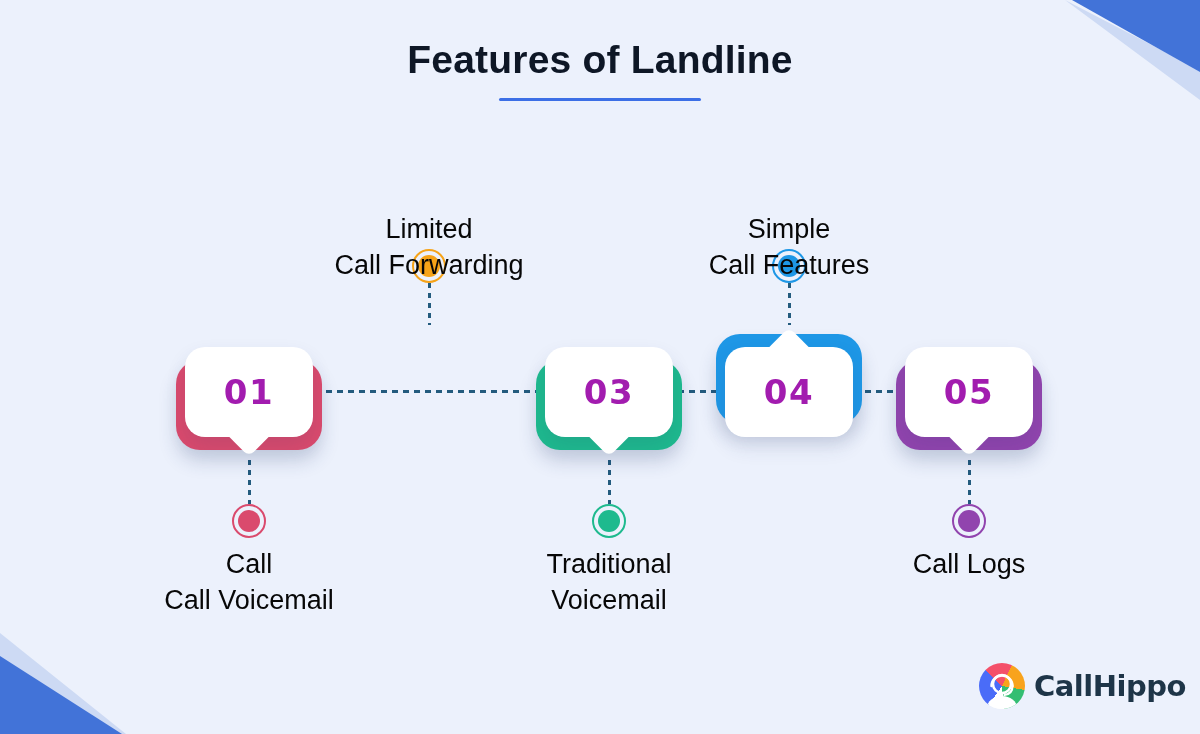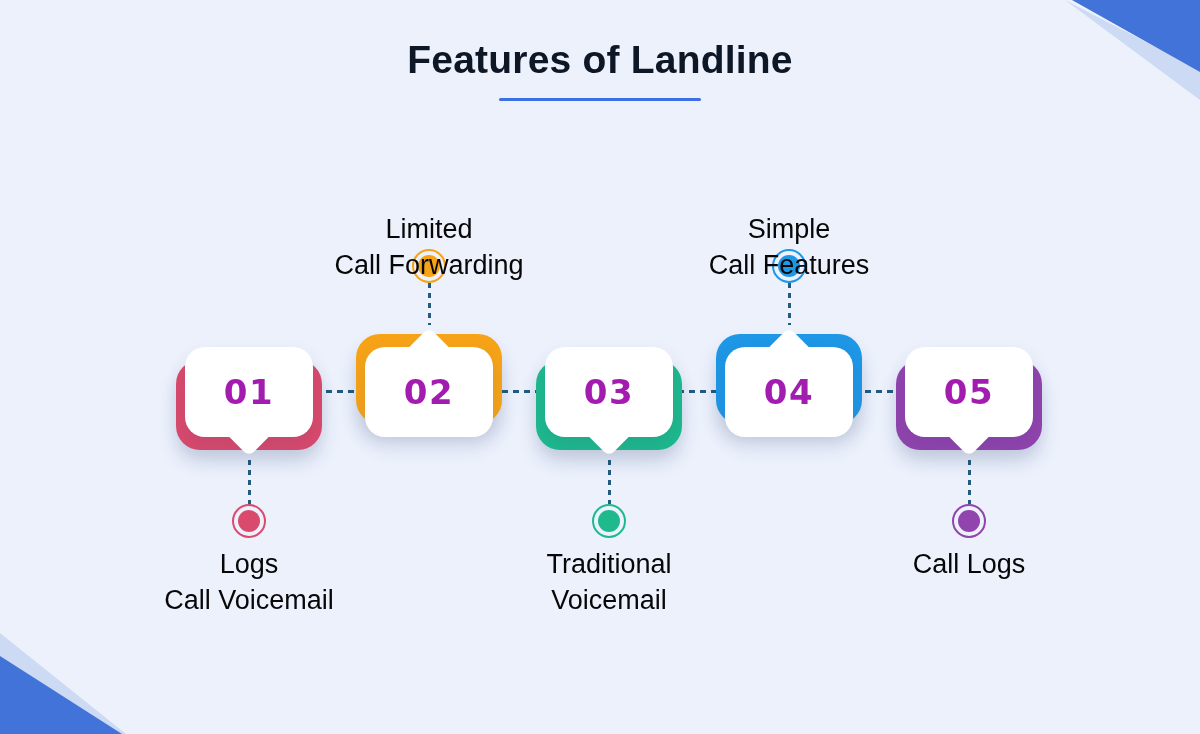--- a/index.html
+++ b/index.html
@@ -121,32 +121,26 @@
       <div class="accent"></div>
       <div class="bubble"></div>
       <div class="tail"></div>
       <div class="num">01</div>
     </div>
     <div class="vline"></div>
     <div class="dot">
       <div class="dot-inner"></div>
     </div>
     <div class="label">
-      <span>Logs</span>
+      <span>Call</span>
       <span>Call Voicemail</span>
     </div>
   </div>
 
   <div class="feature f-up" style="--cx: 429px; --accent: #F6A318;">
-    <div class="card up">
-      <div class="accent"></div>
-      <div class="bubble"></div>
-      <div class="tail"></div>
-      <div class="num">02</div>
-    </div>
     <div class="vline"></div>
     <div class="dot">
       <div class="dot-inner"></div>
     </div>
     <div class="label">
       <span>Limited</span>
       <span>Call Forwarding</span>
     </div>
   </div>
 
@@ -194,14 +188,25 @@
     <div class="vline"></div>
     <div class="dot">
       <div class="dot-inner"></div>
     </div>
     <div class="label">
       <span>Call Logs</span>
       <span></span>
     </div>
   </div>
 
+  <div class="logo" style="--lb: #4A6CF8; --lr: #F4506A; --lo: #F8A31C; --lg: #34BE72; --lt: #1E3548;">
+    <div class="logo-icon">
+      <svg viewBox="0 0 46 46" width="46" height="46">
+        <ellipse cx="23" cy="45" rx="15" ry="12" fill="#ffffff"></ellipse>
+        <circle cx="23" cy="21" r="9" fill="none" stroke="#ffffff" stroke-width="2.5"></circle>
+        <path d="M12.5 23 A 10.5 10.5 0 1 1 33.5 23" fill="none" stroke="#ffffff" stroke-width="2.5" stroke-linecap="round"></path>
+        <path d="M33.5 23 q 0 8 -8 9" fill="none" stroke="#ffffff" stroke-width="2.2" stroke-linecap="round"></path>
+      </svg>
+    </div>
+    <div class="logo-text">CallHippo</div>
+  </div>
 
 </div>
 
 </body></html>

